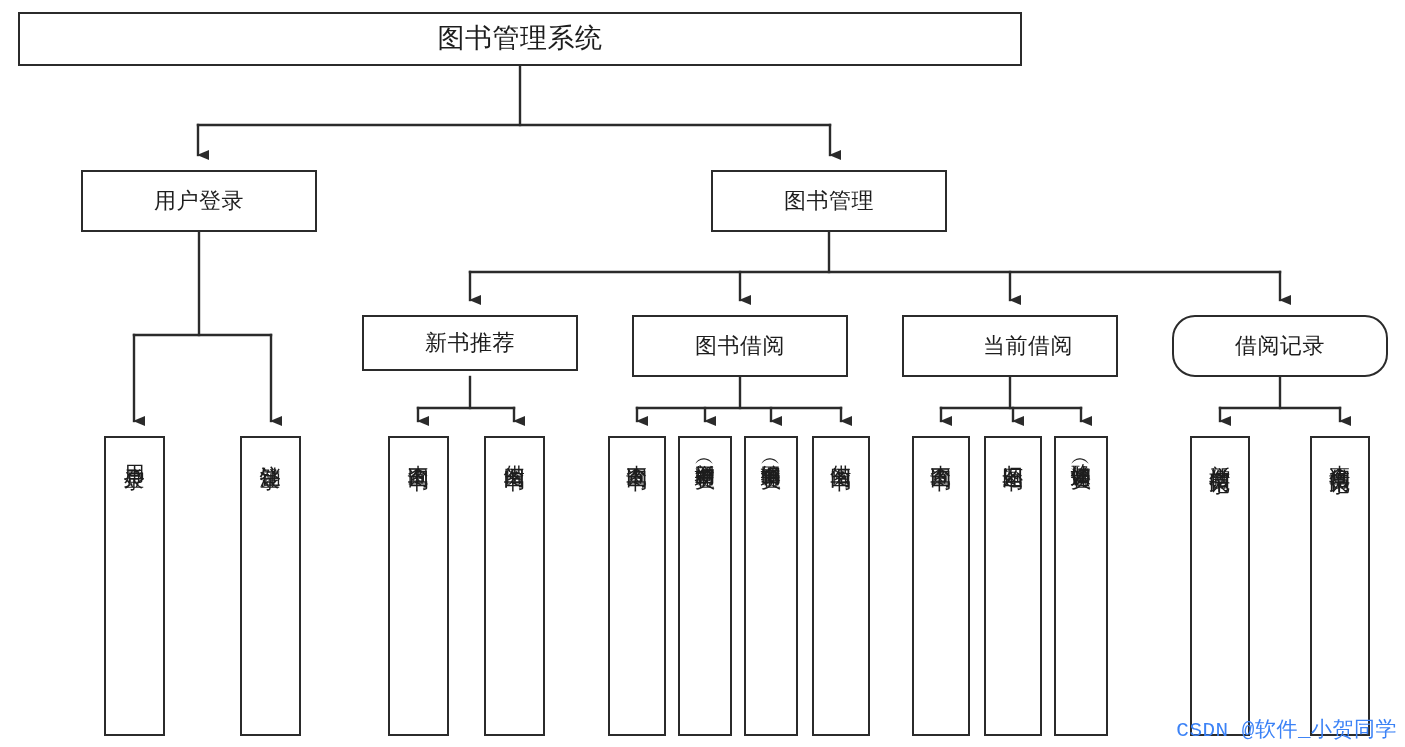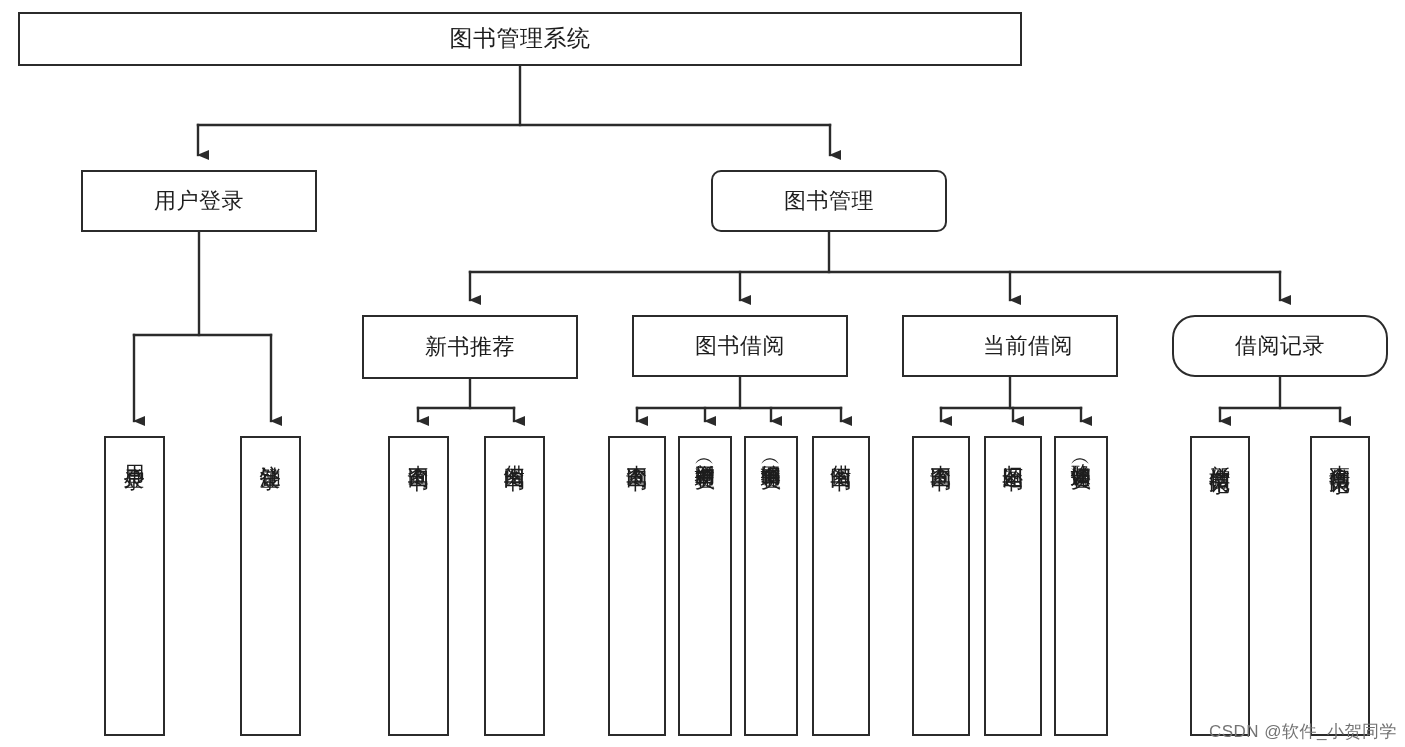--- a/index.html
+++ b/index.html
@@ -37,44 +37,45 @@
     display:block;
     line-height:1.18;
     letter-spacing:0.5px;
     color:#1d1d1d;
   }
   
   .node.horiz .lbl{
     font-size:22px;
     white-space:nowrap;
   }
-  .node.root .lbl{ font-size:23px; }
+  .node.root .lbl{ font-size:27px; }
   
   .node.vert{
     padding-top:10px;
     align-items:flex-start;
   }
   .node.vert .lbl{
     writing-mode:vertical-rl;
     text-orientation:upright;
     font-size:21px;
     line-height:1.02;
     letter-spacing:2px;
     white-space:nowrap;
   }
   .node.vert.narrow .lbl{ font-size:20px; letter-spacing:1px; }
   #watermark{
     position:absolute;
     right:8px;
     bottom:4px;
-    font-size:17px;
-    color:#737373;
+    font-size:21px;
+    color:#3b82f6;
     z-index:5;
     white-space:nowrap;
     letter-spacing:0.5px;
+    font-family:Liberation Mono, monospace;
   }
 </style>
 </head>
 <body>
 
 <div id="canvas">
 
   <svg id="edges" viewBox="0 0 1405 747" width="1405" height="747" aria-hidden="true">
     <defs>
       <marker id="arrow" viewBox="0 0 10 12" refX="5" refY="11" markerWidth="10" markerHeight="12" orient="auto-start-reverse" markerUnits="userSpaceOnUse">
@@ -125,25 +126,25 @@
     </g>
   </svg>
 
   <div class="node horiz root" style="left:18px; top:12px; width:1004px; height:54px;">
     <span class="lbl">图书管理系统</span>
   </div>
 
   <div class="node horiz" style="left:81px; top:170px; width:236px; height:62px;">
     <span class="lbl">用户登录</span>
   </div>
-  <div class="node horiz" style="left:711px; top:170px; width:236px; height:62px;border-radius:10px;">
+  <div class="node horiz" style="left:711px; top:170px; width:236px; height:62px;">
     <span class="lbl">图书管理</span>
   </div>
 
-  <div class="node horiz" style="left:362px; top:315px; width:216px; height:64px;">
+  <div class="node horiz" style="left:362px; top:315px; width:216px; height:56px;">
     <span class="lbl">新书推荐</span>
   </div>
   <div class="node horiz" style="left:632px; top:315px; width:216px; height:62px;align-items:center;">
     <span class="lbl">图书借阅</span>
   </div>
   <div class="node horiz" style="left:902px; top:315px; width:216px; height:62px;padding-left:36px;">
     <span class="lbl">当前借阅</span>
   </div>
   <div class="node horiz" style="left:1172px; top:315px; width:216px; height:62px;border-radius:23px;">
     <span class="lbl">借阅记录</span>

